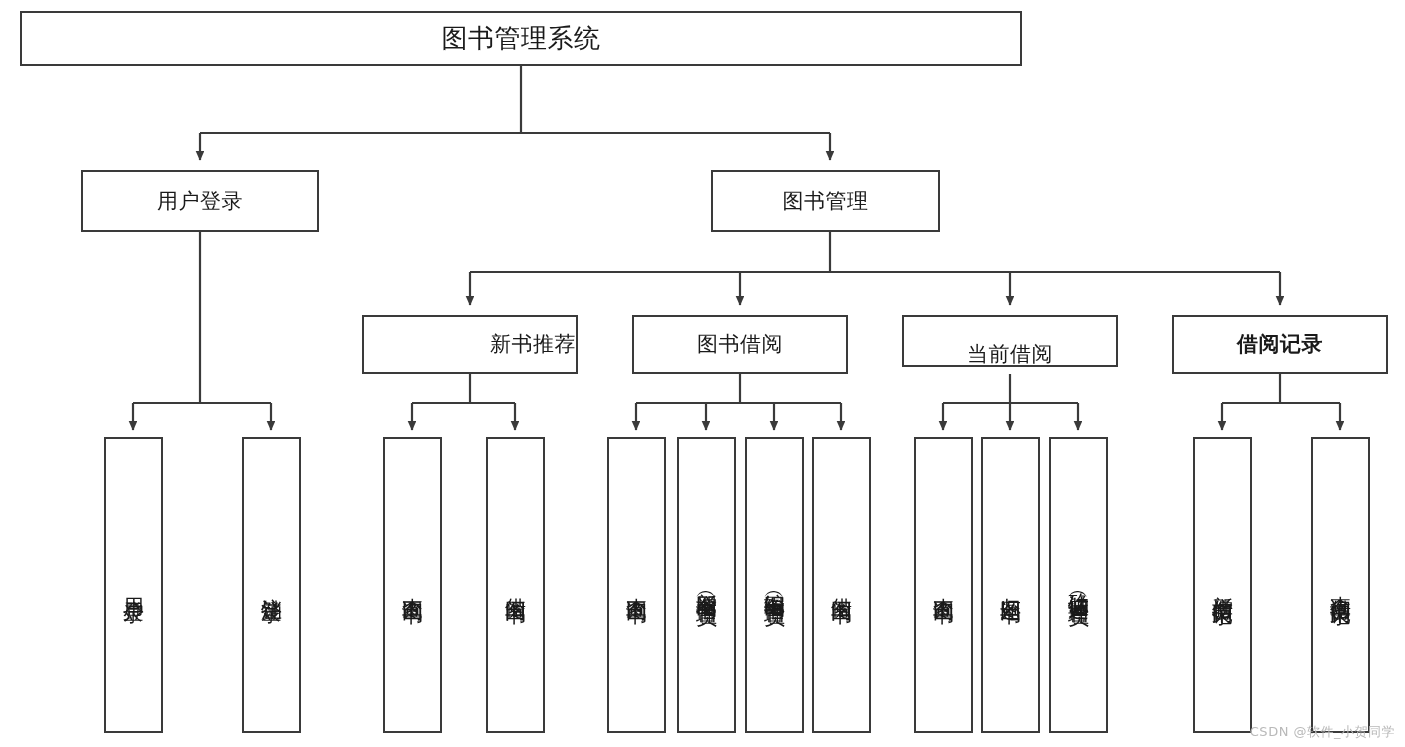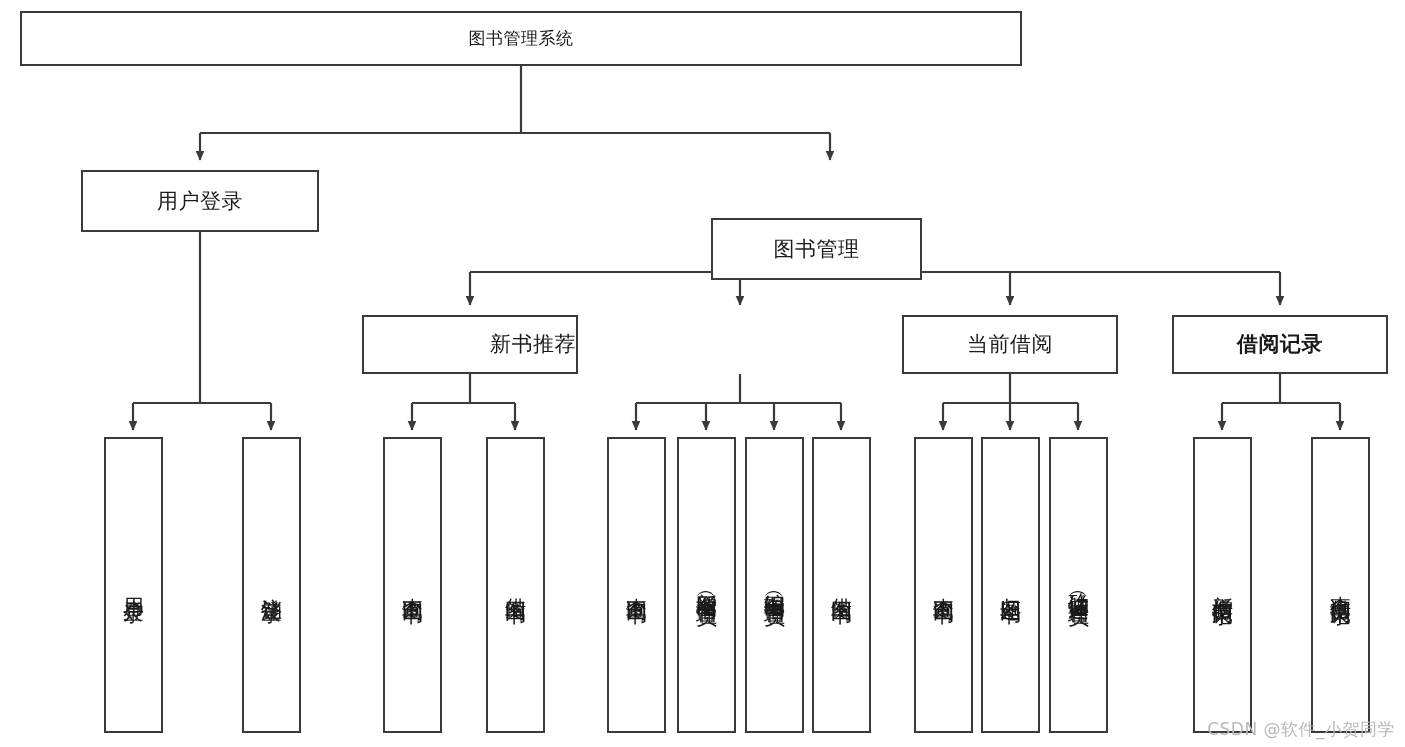--- a/index.html
+++ b/index.html
@@ -32,21 +32,21 @@
     text-align: center;
     line-height: 1.06;
     letter-spacing: 0.5px;
   }
   
   .node.horiz .node-label {
     font-size: 21px;
     writing-mode: horizontal-tb;
   }
   .node.root .node-label {
-    font-size: 17px;
+    font-size: 26px;
   }
   
   .node.vert {
     align-items: center;
     justify-content: center;
     padding: 4px 0;
   }
   .node.vert .node-label {
     writing-mode: vertical-rl;
     text-orientation: upright;
@@ -68,21 +68,21 @@
     stroke-width: 2.2;
     fill: none;
   }
   .arrow-head {
     fill: #3a3a3a;
   }
   #watermark {
     position: absolute;
     right: 10px;
     bottom: 6px;
-    font-size: 17px;
+    font-size: 13px;
     color: #b9b9b9;
     letter-spacing: 0.5px;
     white-space: nowrap;
   }
 </style>
 </head>
 <body>
 
 <div id="diagram-root">
 
@@ -136,28 +136,31 @@
     <path class="edge-line" d="M1340,403 L1340,430" marker-end="url(#arrow)"></path>
   </svg>
 
   <div class="node root horiz" style="left:20px; top:11px; width:1002px; height:55px;">
     <span class="node-label">图书管理系统</span>
   </div>
 
   <div class="node horiz" style="left:81px; top:170px; width:238px; height:62px;">
     <span class="node-label">用户登录</span>
   </div>
-  <div class="node horiz" style="left:711px; top:170px; width:211px; height:62px;margin-top:48px;">
+  <div class="node horiz" style="left:711px; top:170px; width:229px; height:62px;">
     <span class="node-label">图书管理</span>
   </div>
 
   <div class="node horiz" style="left:362px; top:315px; width:216px; height:59px;justify-content:flex-end;">
     <span class="node-label">新书推荐</span>
   </div>
-  <div class="node horiz" style="left:902px; top:315px; width:216px; height:59px;">
+  <div class="node horiz" style="left:632px; top:315px; width:216px; height:59px;">
+    <span class="node-label">图书借阅</span>
+  </div>
+  <div class="node horiz" style="left:902px; top:315px; width:216px; height:52px;align-items:flex-end;">
     <span class="node-label">当前借阅</span>
   </div>
   <div class="node horiz" style="left:1172px; top:315px; width:216px; height:59px;font-weight:bold;">
     <span class="node-label">借阅记录</span>
   </div>
 
   <div class="node vert" style="left:104px; top:437px; width:59px; height:296px;">
     <span class="node-label">用户登录</span>
   </div>
   <div class="node vert" style="left:242px; top:437px; width:59px; height:296px;">

